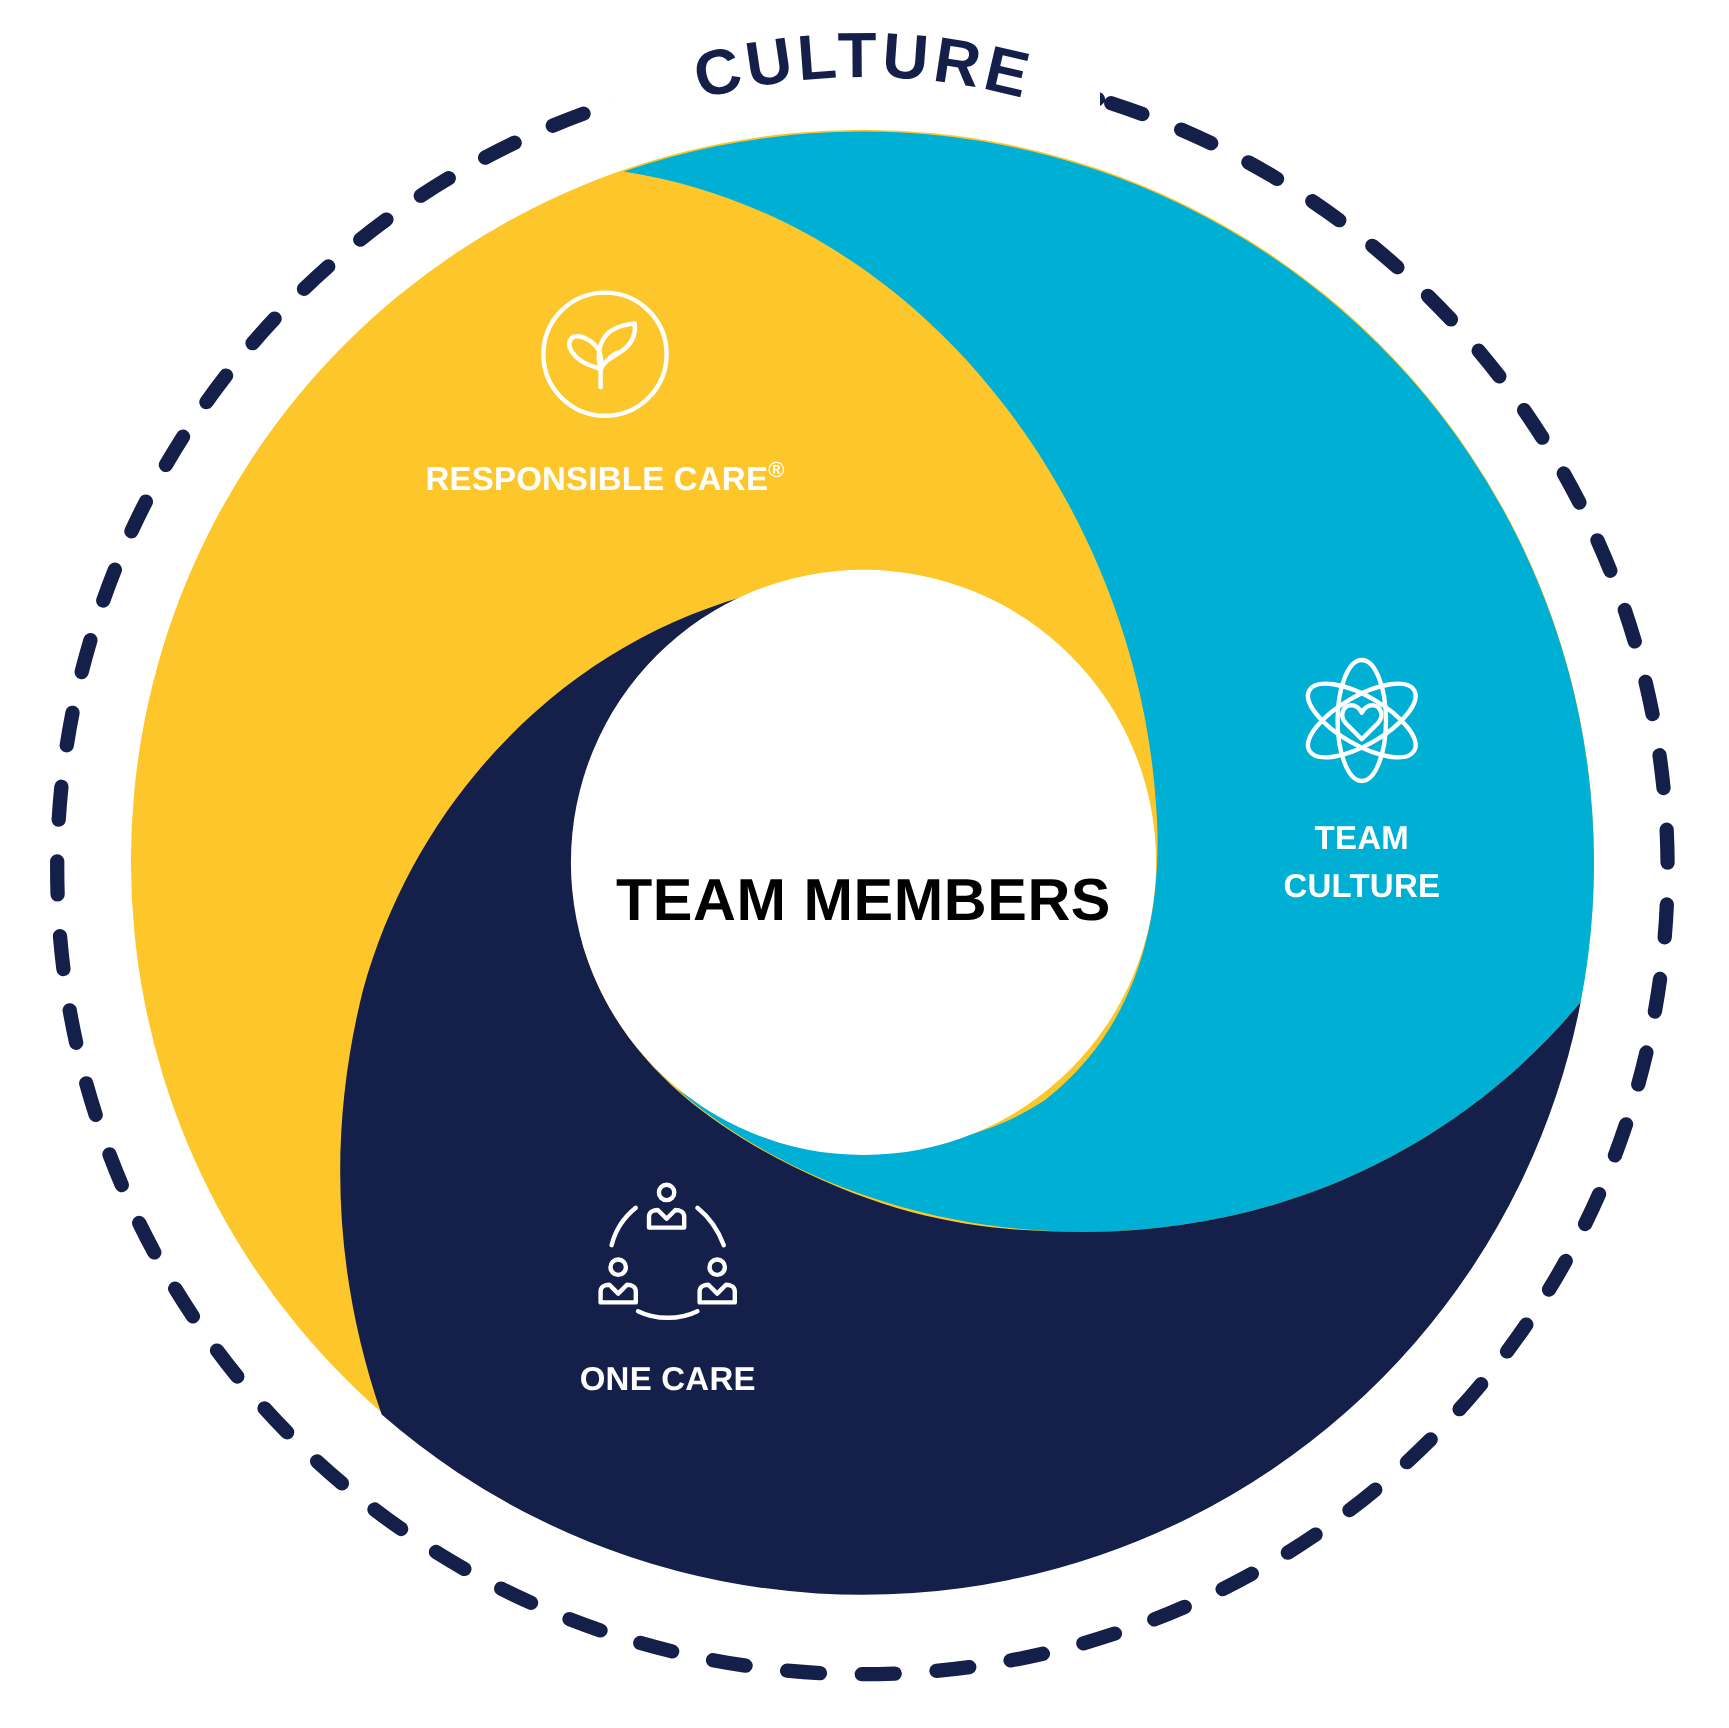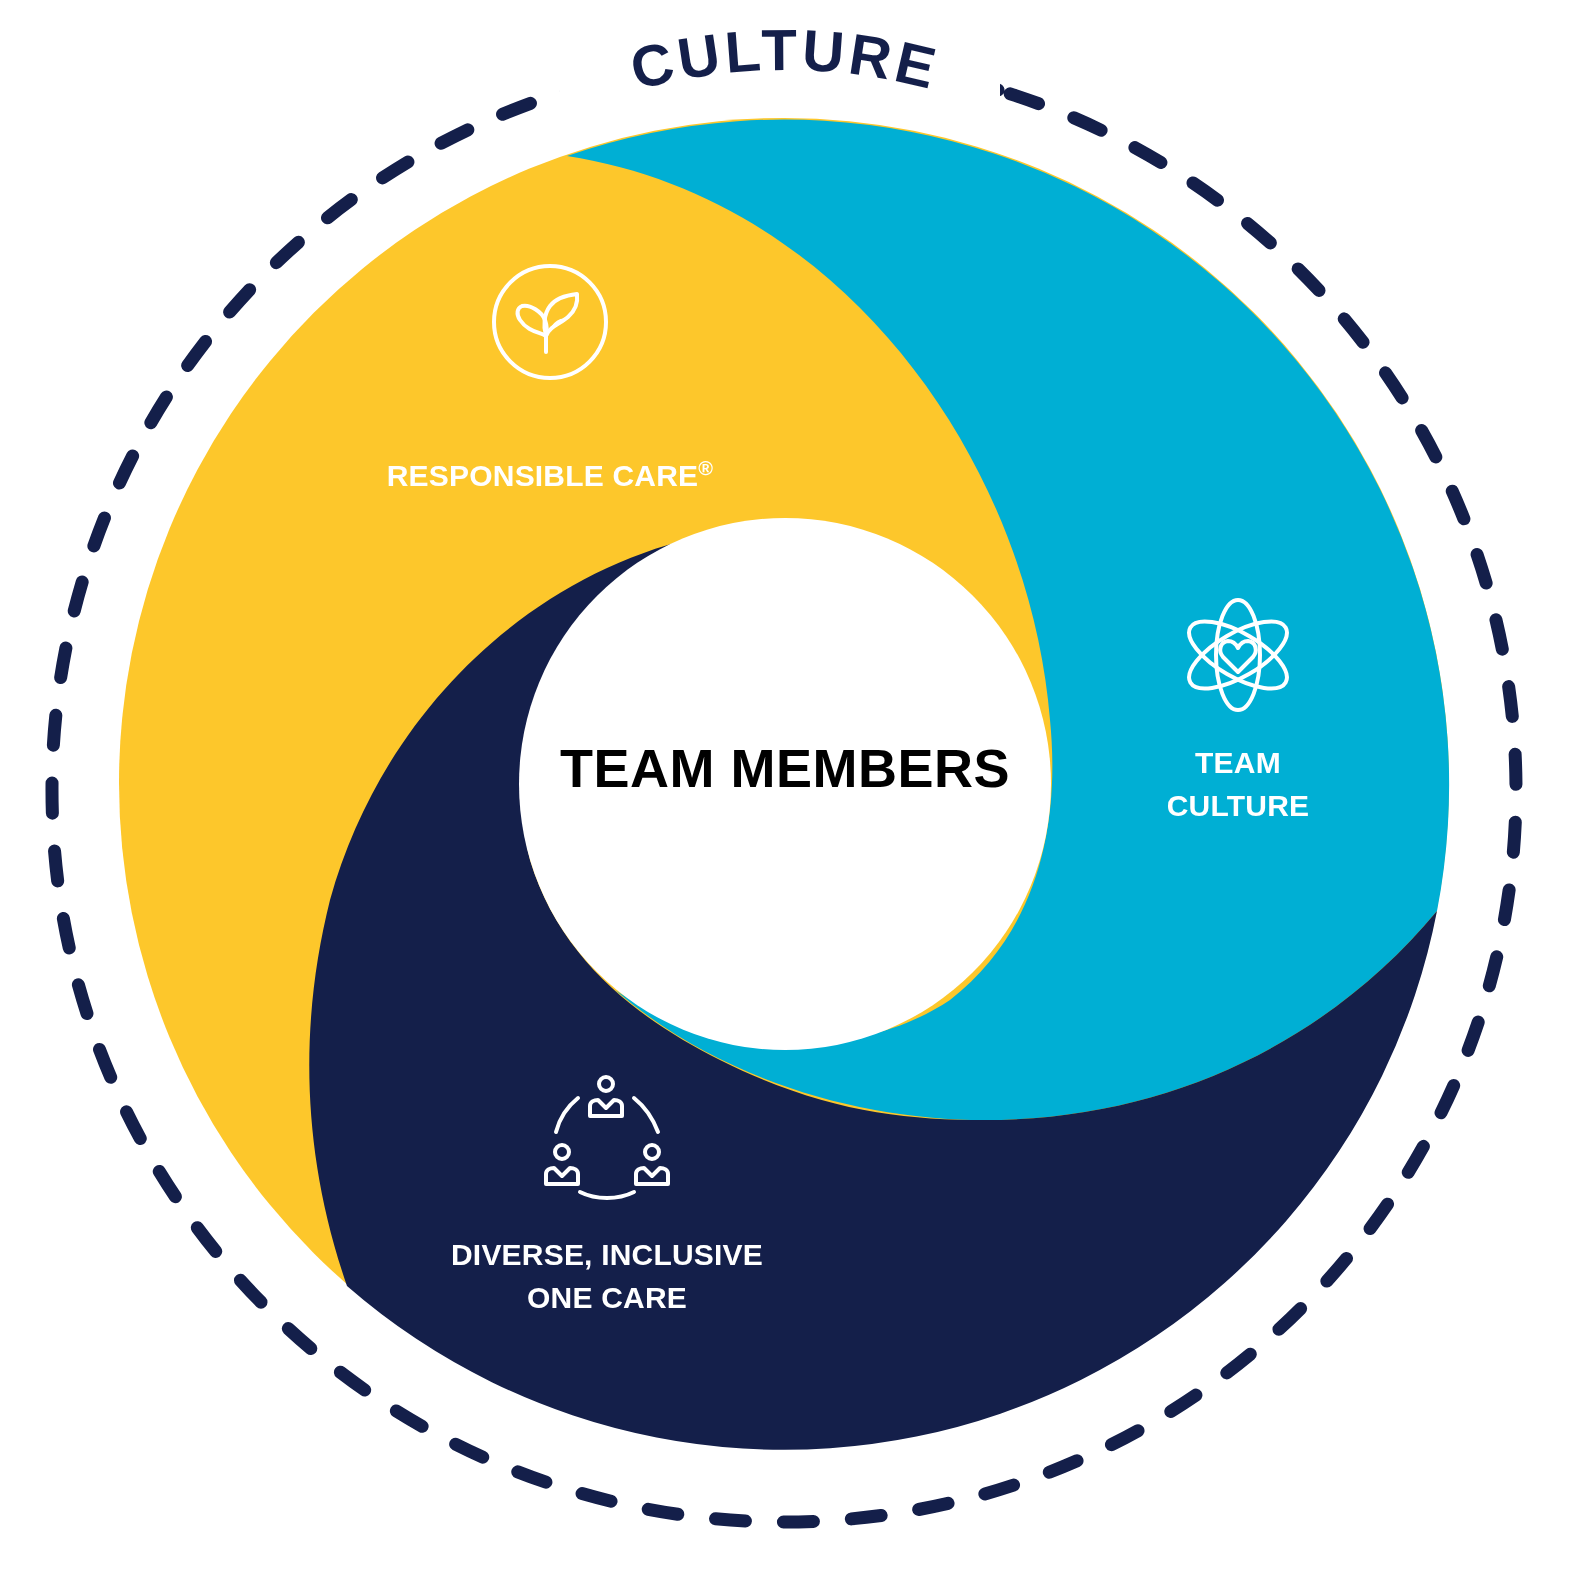--- a/index.html
+++ b/index.html
@@ -28,27 +28,27 @@
       position: absolute;
       color: #ffffff;
       font-weight: 700;
       text-align: center;
       font-size: 30px;
       line-height: 43px;
       letter-spacing: 0.2px;
       white-space: nowrap;
     }
     .label span { display: block; }
-    .label-rc { left: 382px; top: 414px; width: 336px; margin-top: 40px; }
+    .label-rc { left: 382px; top: 414px; width: 336px; }
     .label-rc sup { font-size: 20px; vertical-align: 11px; line-height: 0; }
     .label-cv { left: 1150px; top: 741px; width: 176px; }
     .label-di { left: 432px; top: 1233px; width: 350px; }
     .center-title {
       position: absolute;
-      left: 520px; top: 736px;
+      left: 520px; top: 786px;
       width: 530px;
       text-align: center;
       font-size: 54px;
       font-weight: 700;
       color: #000000;
       letter-spacing: 0.5px;
       line-height: 64px;
     }
     .icon {
       position: absolute;
@@ -138,18 +138,17 @@
       <circle cx="112" cy="80" r="7"></circle>
       <path d="M 96 112 L 96 102 C 96 98 100 96 104 96 L 112 104 L 120 96 C 124 96 128 98 128 102 L 128 112 Z"></path>
 
       <path d="M 38 26 C 28 34 20 44 16 60"></path>
       <path d="M 94 26 C 104 34 112 44 118 60"></path>
       <path d="M 40 120 C 56 128 78 128 94 120"></path>
     </g>
   </svg>
 
   <div class="label label-di">
-    <span>DIVERSE, INCLUSIVE</span>
     <span>ONE CARE</span>
   </div>
 
   <div class="center-title">TEAM MEMBERS</div>
 </div>
 
 </body></html>

